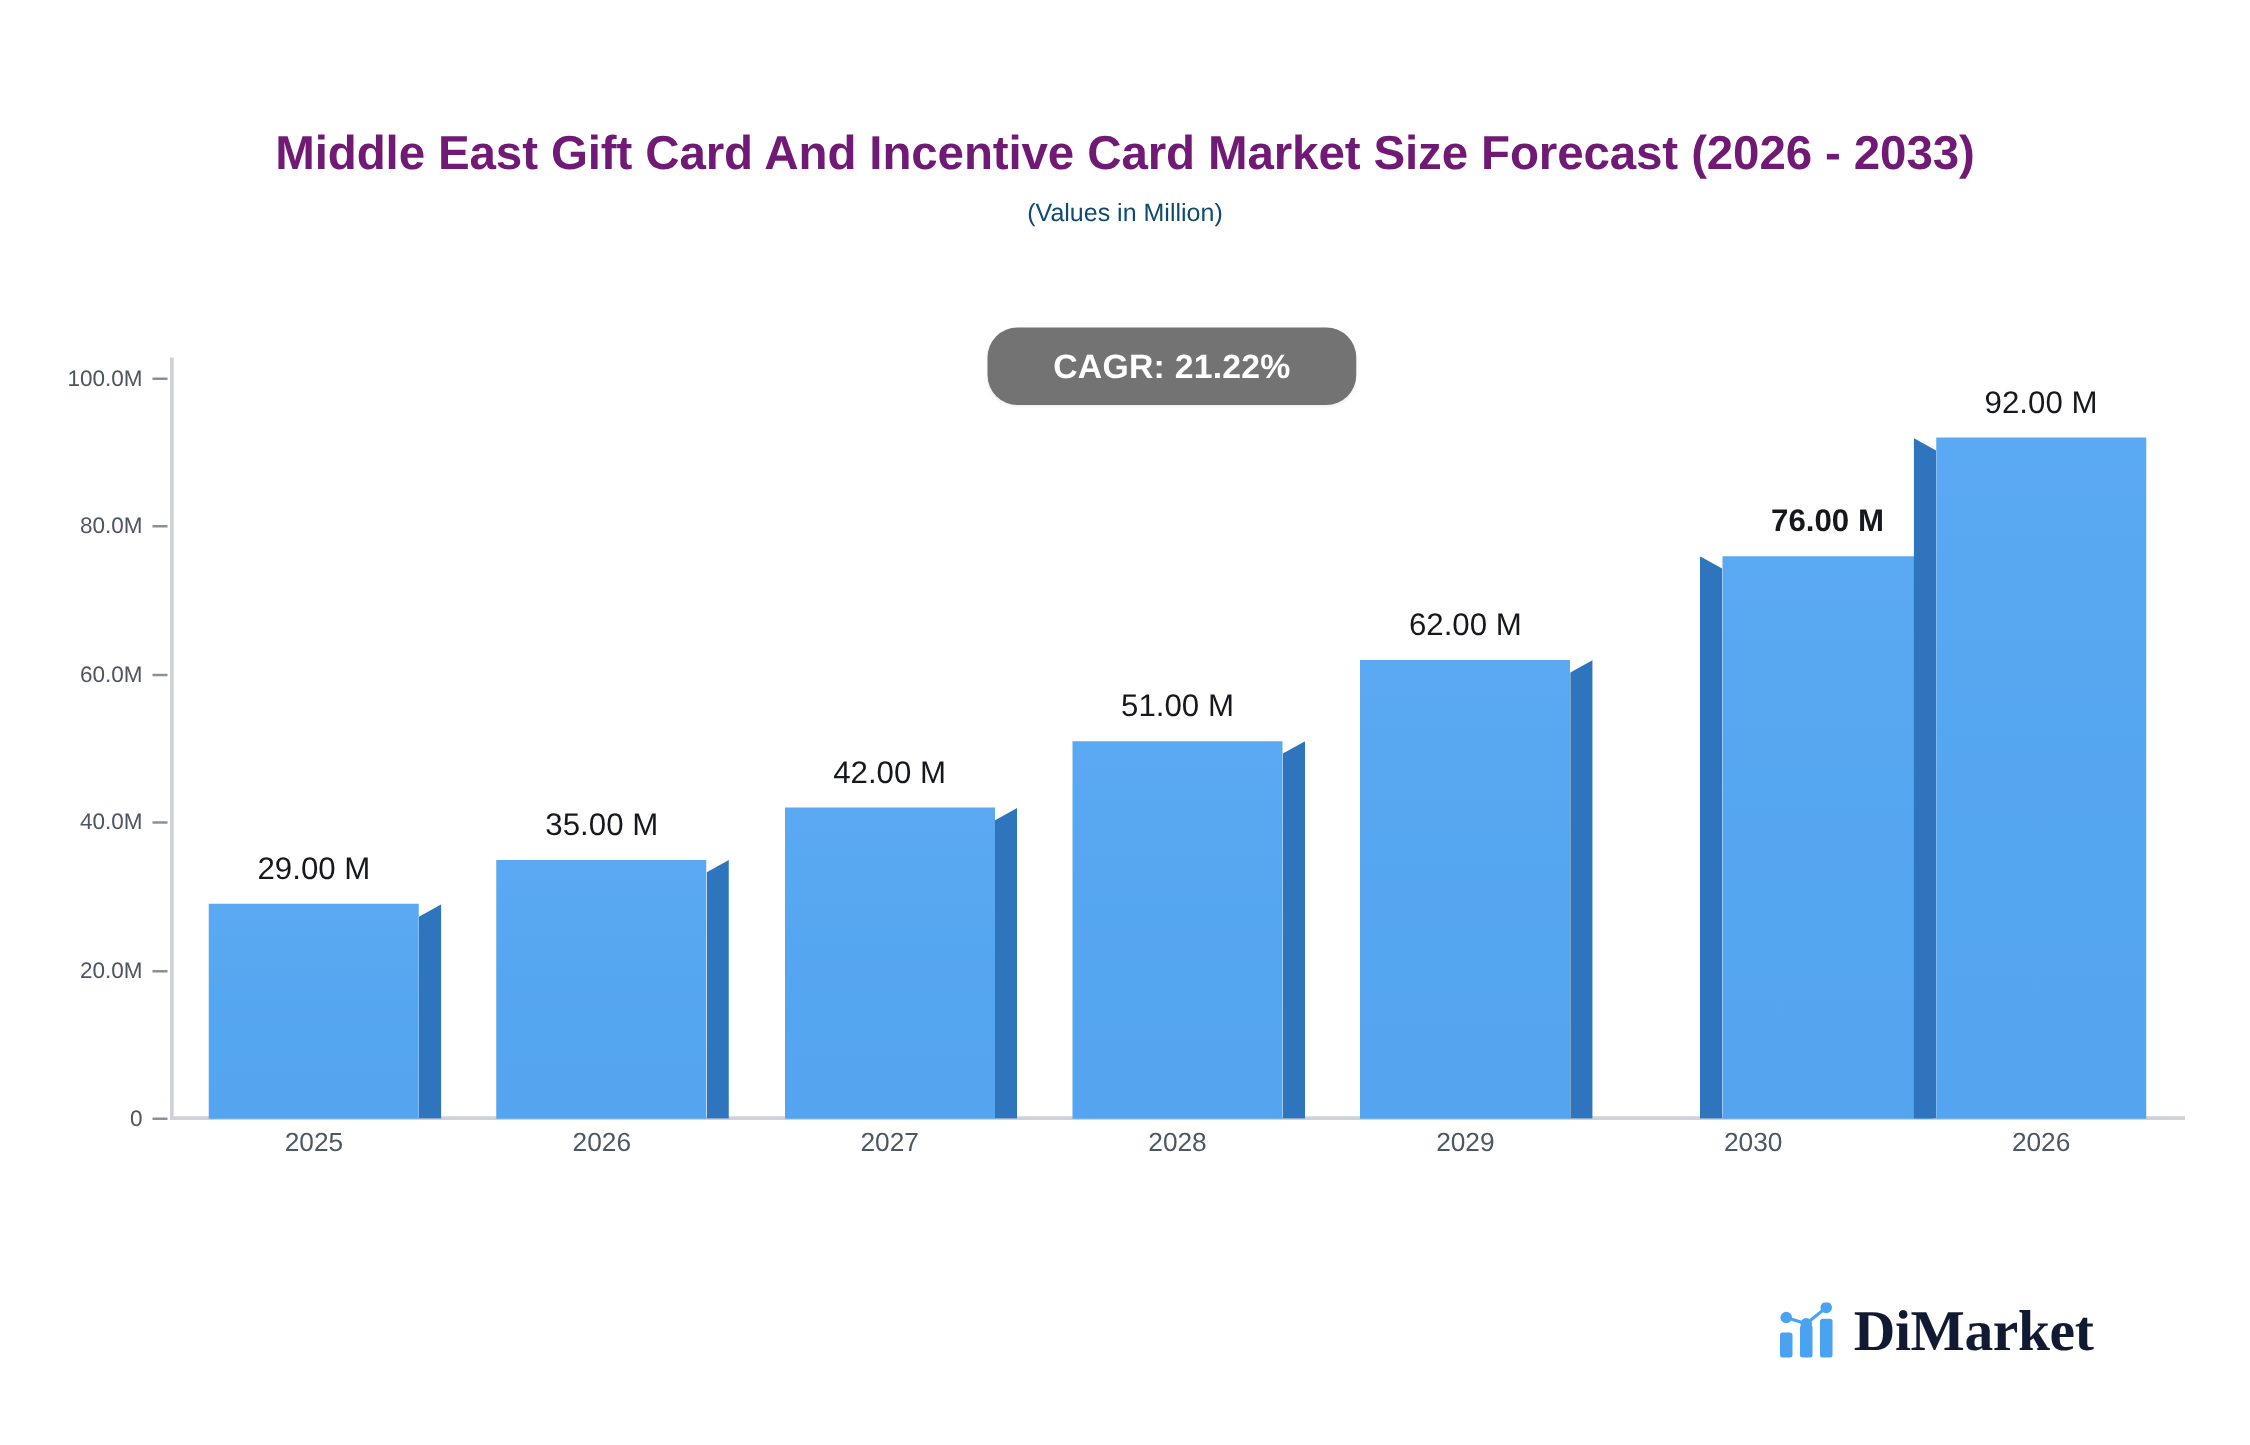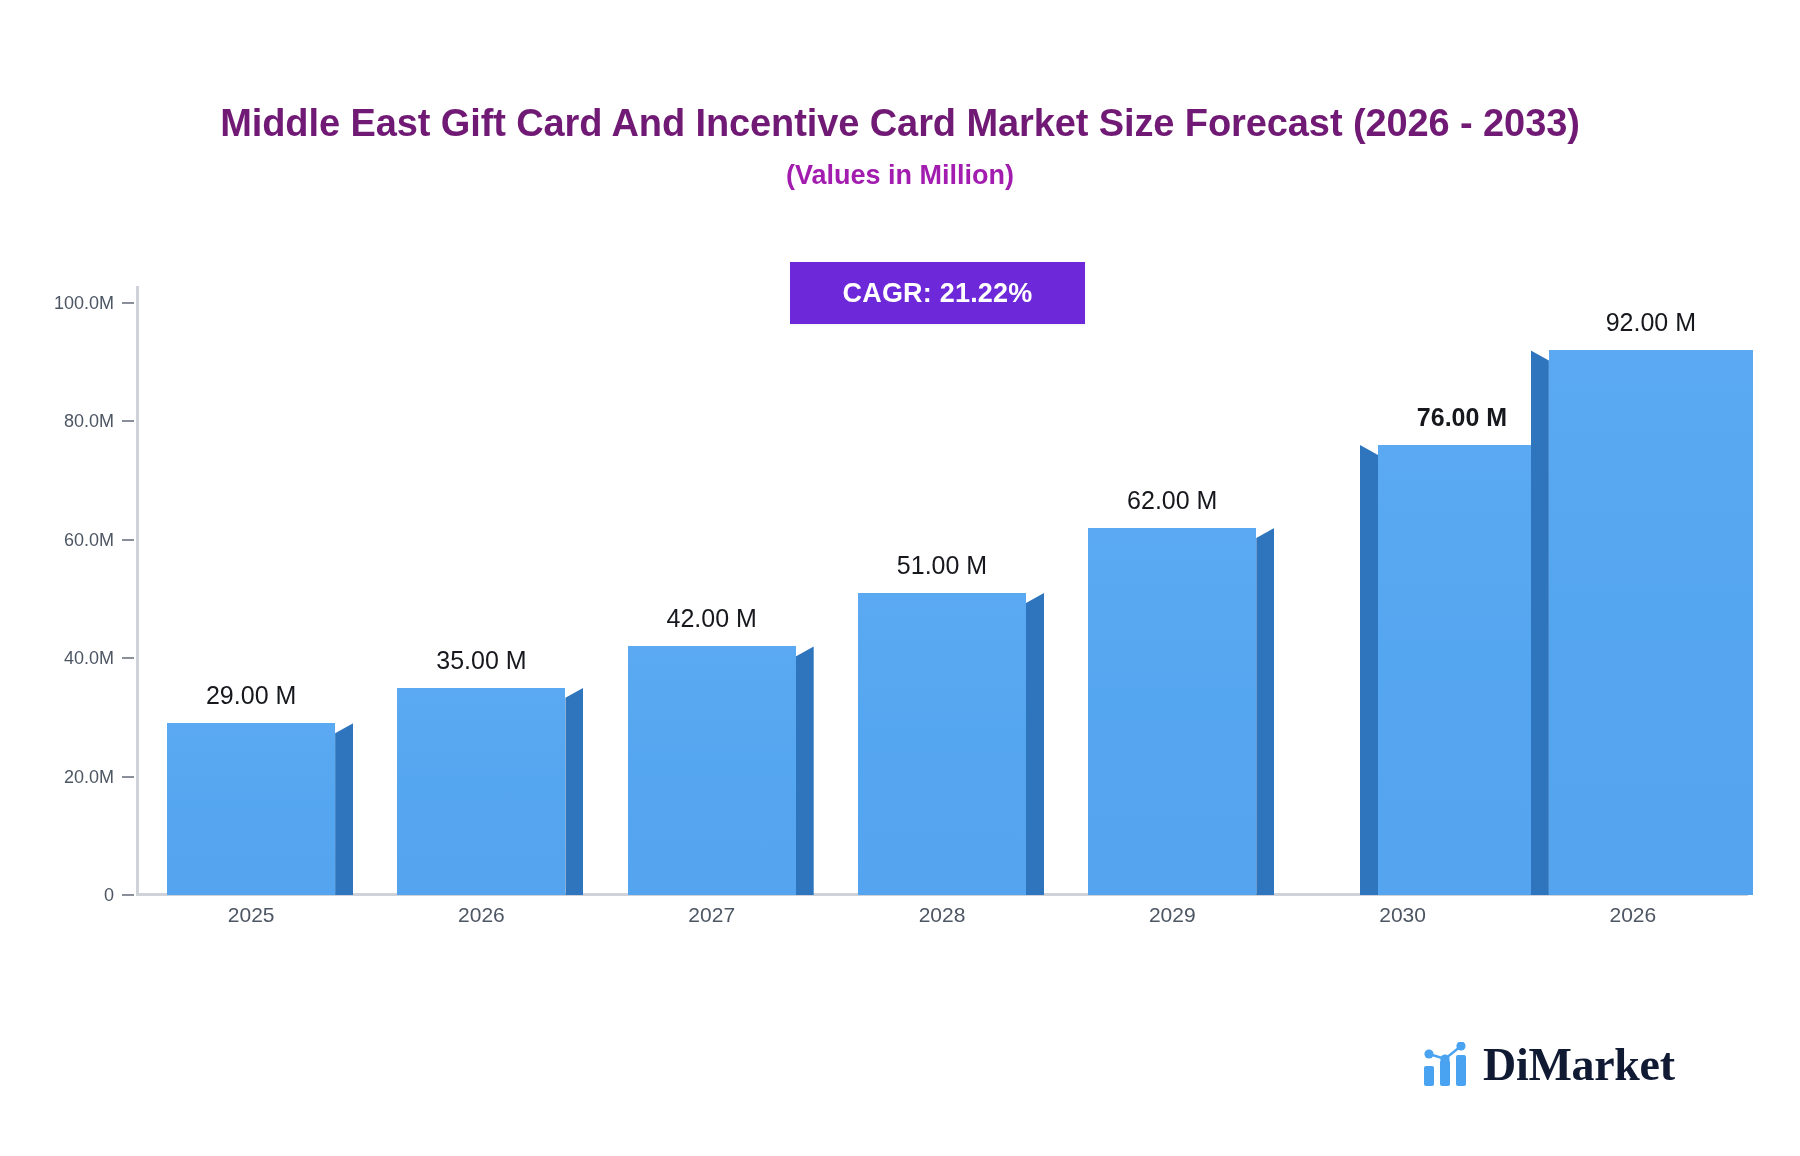--- a/index.html
+++ b/index.html
@@ -33,35 +33,35 @@
   .chart-title {
     font-size: 38px;
     font-weight: 700;
     color: #701a75;
     letter-spacing: -0.1px;
     line-height: 1.15;
     margin: 0;
   }
   .chart-subtitle {
     margin: 14px 0 0 0;
-    font-size: 27px;
-    font-weight: 700;
-    color: #a21caf;
+    font-size: 20px;
+    font-weight: 400;
+    color: #0c4a6e;
     line-height: 1.15;
   }
 
   
   .cagr-badge {
     position: absolute;
     top: 262px;
     left: 790px;
     width: 295px;
     height: 62px;
-    background: #6d28d9;
-    border-radius: 0;
+    background: #737373;
+    border-radius: 24px;
     color: #ffffff;
     font-size: 27px;
     font-weight: 700;
     display: flex;
     align-items: center;
     justify-content: center;
     letter-spacing: 0.2px;
     box-shadow: 0 1px 2px rgba(0,0,0,0.05);
   }
 
@@ -240,21 +240,21 @@
         <div class="bar-group" style="left: 952.286px; width: 168px; height: 367.04px;">
           <div class="bar-side right" style="height: 367.04px;"></div>
           <div class="bar-face" style="height: 367.04px;"></div>
           <div class="bar-label" style="bottom: 380.04px;">62.00 M</div>
         </div>
         <div class="bar-group" style="left: 1242px; width: 168px; height: 521px; font-weight: bold;">
           <div class="bar-side left" style="height: 449.92px;"></div>
           <div class="bar-face" style="height: 449.92px;"></div>
           <div class="bar-label" style="bottom: 462.92px;">76.00 M</div>
         </div>
-        <div class="bar-group" style="left: 1412.86px; width: 204px; height: 544.64px;">
+        <div class="bar-group" style="left: 1412.86px; width: 168px; height: 544.64px;">
           <div class="bar-side left" style="height: 544.64px;"></div>
           <div class="bar-face" style="height: 544.64px;"></div>
           <div class="bar-label" style="bottom: 557.64px;">92.00 M</div>
         </div>
       </div>
   </div>
 
   <div class="logo">
     <svg class="logo-mark" width="50" height="46" viewBox="0 0 50 46" aria-hidden="true">
       <rect x="3" y="24" width="10" height="20" rx="2" fill="#4aa3f0"></rect>

